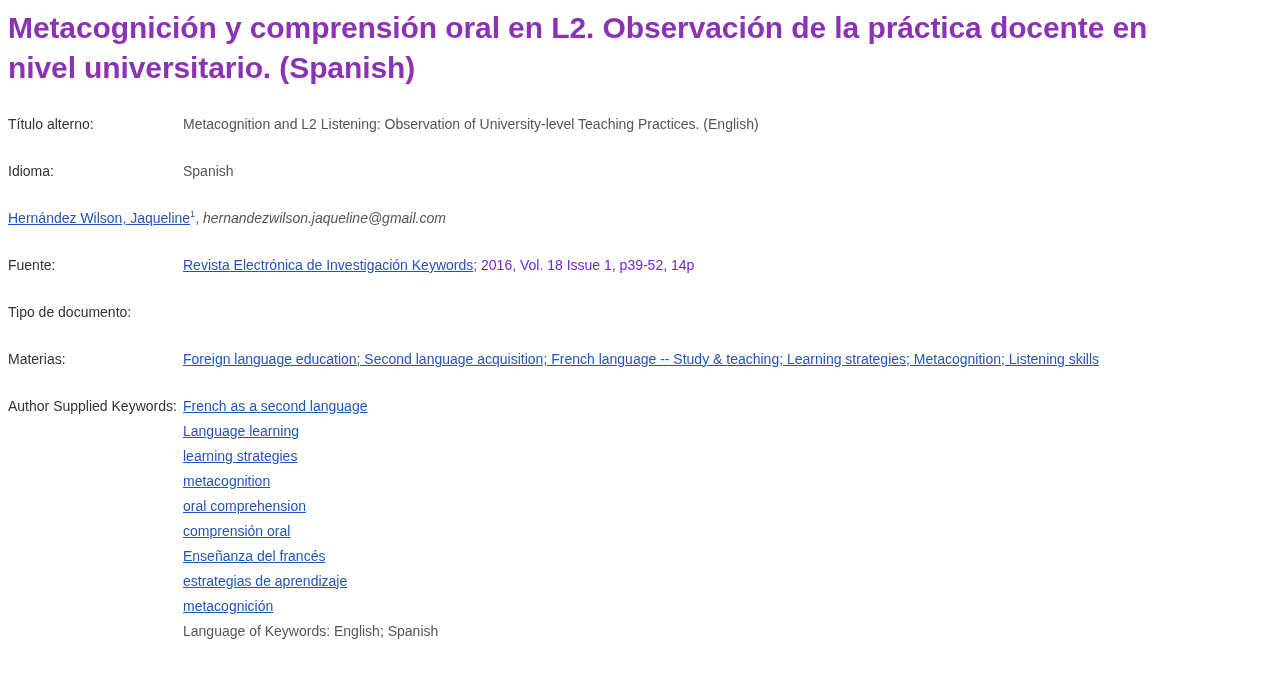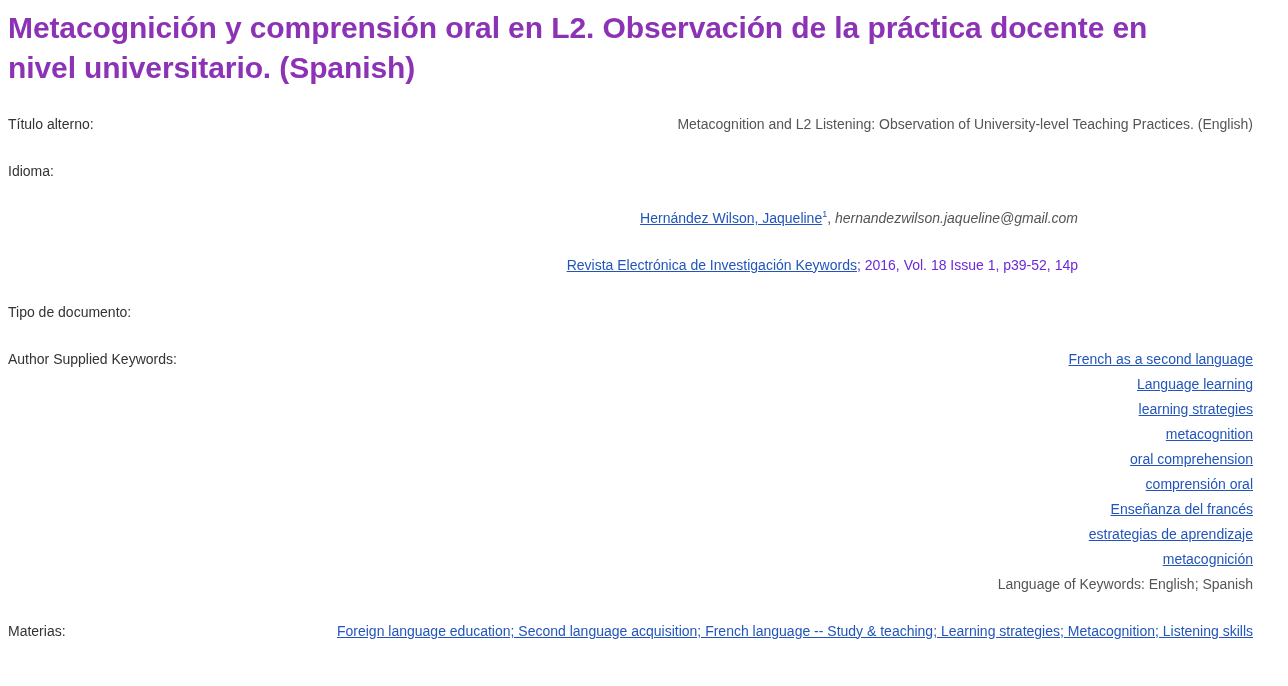--- a/index.html
+++ b/index.html
@@ -49,41 +49,40 @@
     color: #333333;
     font-size: 14px;
     line-height: 25px;
   }
   .field-value {
     flex: 1;
     font-size: 14px;
     line-height: 25px;
     color: #555555;
     max-width: 1070px;
-    text-align: right;
   }
 
   a.link {
     color: #2255bb;
     text-decoration: underline;
     cursor: pointer;
   }
 
   .sup {
     font-size: 9px;
     vertical-align: super;
     line-height: 0;
     color: #2255bb;
     text-decoration: none;
   }
   .email {
     font-style: italic;
     color: #555555;
   }
-  .author-line { display: block; margin-left: 6px; }
+  .author-line { display: block; }
 
   .kw-line { display: block; }
   .kw-plain { color: #555555; }
 
   .src-rest { color: #6d28d9; }
 </style>
 </head>
 <body>
 
 <div id="record">
@@ -92,59 +91,61 @@
 
   <div class="fields">
 
     <div class="field-row">
       <div class="field-label">Título alterno:</div>
       <div class="field-value">Metacognition and L2 Listening: Observation of University-level Teaching Practices. (English)</div>
     </div>
 
     <div class="field-row">
       <div class="field-label">Idioma:</div>
+      <div class="field-value">Spanish</div>
     </div>
 
     <div class="field-row">
       <div class="field-value">
 
         <span class="author-line">
           <a class="link">Hernández Wilson, Jaqueline</a><span class="sup">1</span><span>,</span>
           <span class="email">hernandezwilson.jaqueline@gmail.com</span>
         </span>
 
 
       </div>
     </div>
 
     <div class="field-row">
+      <div class="field-label">Fuente:</div>
       <div class="field-value"><a class="link">Revista Electrónica de Investigación Keywords</a><span class="src-rest">; 2016, Vol. 18 Issue 1, p39-52, 14p</span></div>
     </div>
 
     <div class="field-row">
       <div class="field-label">Tipo de documento:</div>
+    </div>
+
+    <div class="field-row">
+      <div class="field-label">Materias:</div>
+      <div class="field-value">
+        <a class="link">Foreign language education; Second language acquisition; French language -- Study &amp; teaching; Learning strategies; Metacognition; Listening skills</a>
+      </div>
     </div>
 
     <div class="field-row">
       <div class="field-label">Author Supplied Keywords:</div>
       <div class="field-value">
         <span class="kw-line"><a class="link">French as a second language</a></span>
         <span class="kw-line"><a class="link">Language learning</a></span>
         <span class="kw-line"><a class="link">learning strategies</a></span>
         <span class="kw-line"><a class="link">metacognition</a></span>
         <span class="kw-line"><a class="link">oral comprehension</a></span>
         <span class="kw-line"><a class="link">comprensión oral</a></span>
         <span class="kw-line"><a class="link">Enseñanza del francés</a></span>
         <span class="kw-line"><a class="link">estrategias de aprendizaje</a></span>
         <span class="kw-line"><a class="link">metacognición</a></span>
         <span class="kw-line kw-plain">Language of Keywords: English; Spanish</span>
       </div>
     </div>
 
-    <div class="field-row">
-      <div class="field-label">Materias:</div>
-      <div class="field-value">
-        <a class="link">Foreign language education; Second language acquisition; French language -- Study &amp; teaching; Learning strategies; Metacognition; Listening skills</a>
-      </div>
-    </div>
-
   </div>
 </div>
 
 </body></html>

